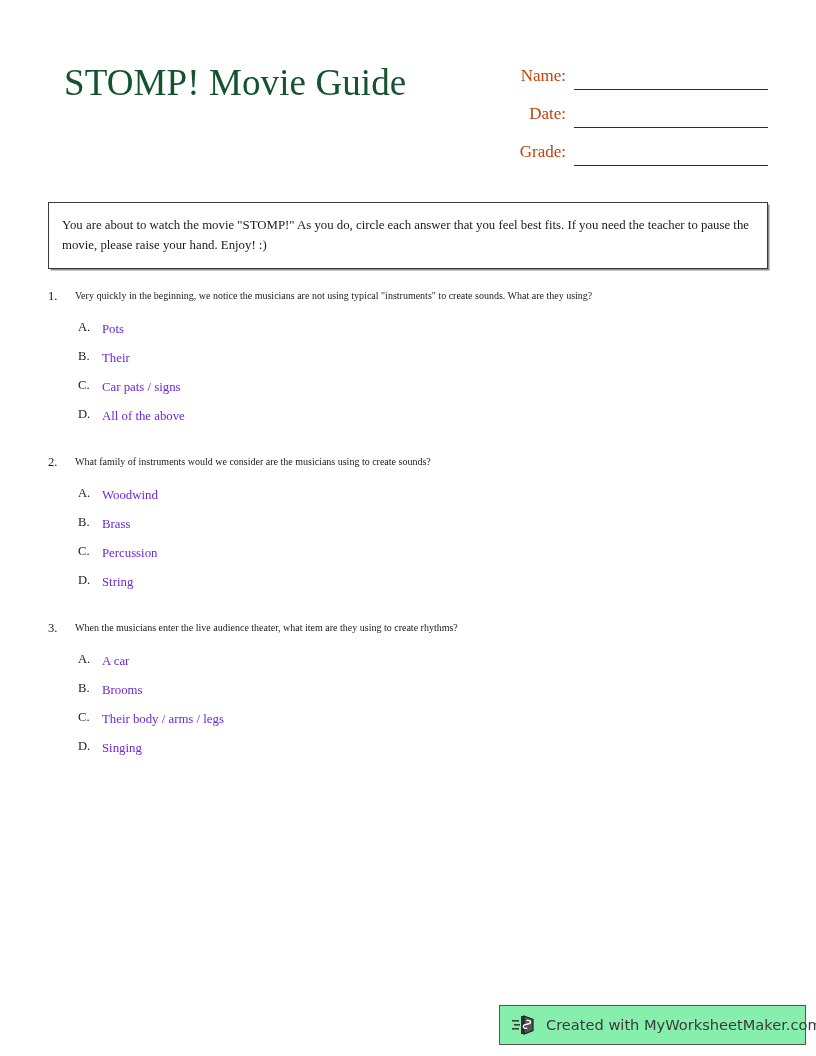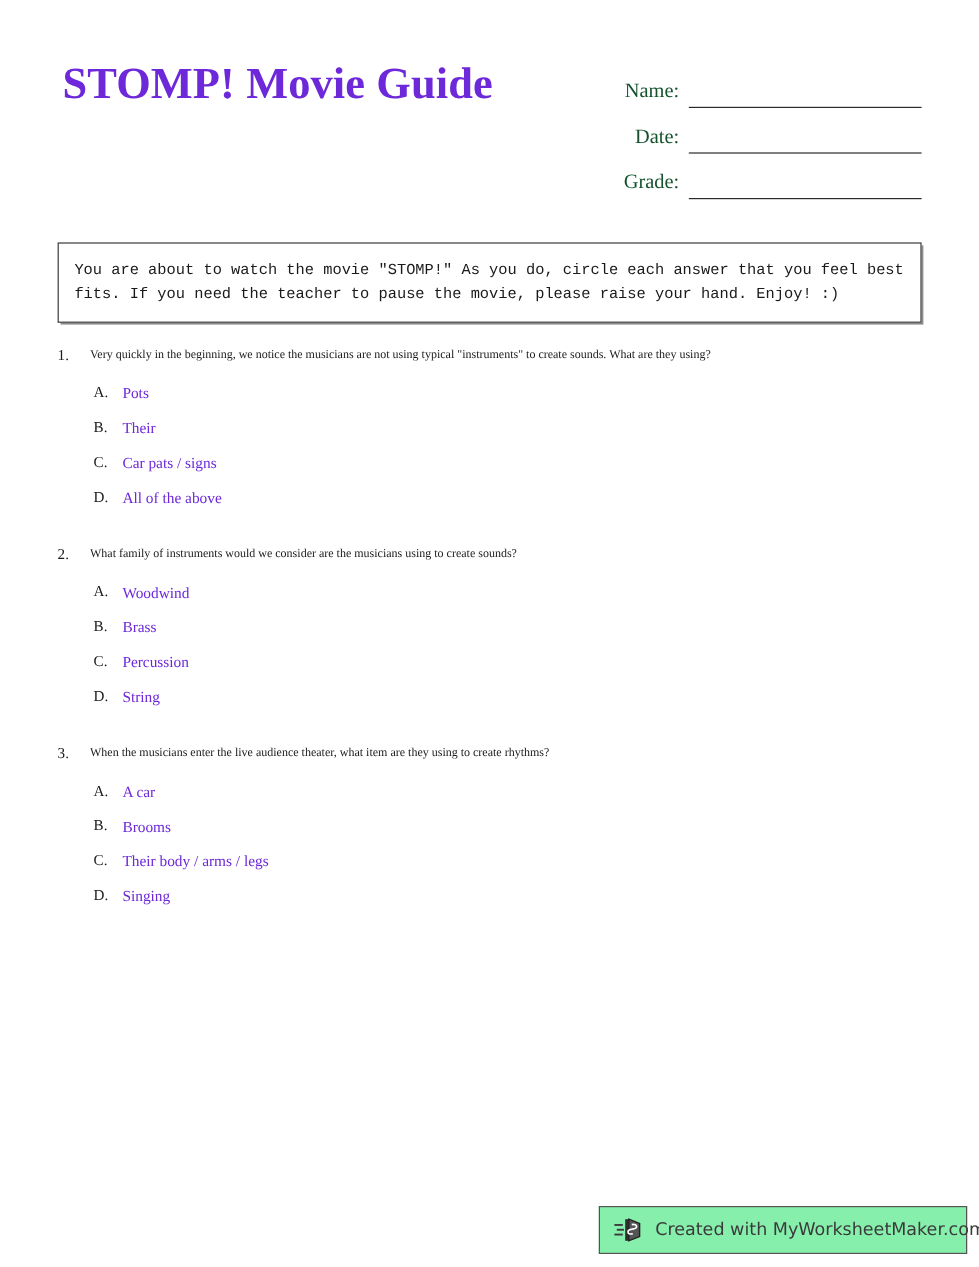--- a/index.html
+++ b/index.html
@@ -30,43 +30,43 @@
     top: 44px;
     width: 720px;
     height: 120px;
   }
   .doc-title {
     position: absolute;
     left: 0;
     top: 0;
     font-size: 37px;
     line-height: 46px;
-    font-weight: bold;
+    font-weight: normal;
     letter-spacing: 0.1px;
-    color: #6d28d9;
+    color: #14532d;
     white-space: nowrap;
-    margin: 4px;
+    margin: 16px;
   }
 
   .fields {
     position: absolute;
     right: 0;
     top: 8px;
     width: 256px;
   }
   .field-row {
     display: flex;
     align-items: flex-end;
     justify-content: flex-end;
     height: 38px;
   }
   .field-label {
     font-size: 17px;
     line-height: 20px;
-    color: #14532d;
+    color: #c2410c;
     text-align: right;
     padding-right: 8px;
     white-space: nowrap;
     padding-bottom: 4px;
   }
   .field-line {
     width: 194px;
     border-bottom: 1.4px solid #2b2b2b;
     height: 22px;
   }
@@ -75,21 +75,20 @@
   .instruction-box {
     position: absolute;
     left: 48px;
     top: 202px;
     width: 720px;
     box-sizing: border-box;
     border: 1.2px solid #3a3a3a;
     box-shadow: 2px 2px 0 -0.5px #8d8d8d;
     padding: 12px 13px 13px 13px;
     background: #ffffff;
-    font-family: Liberation Mono, monospace;
   }
   .instruction-text {
     font-size: 12.8px;
     line-height: 20px;
     color: #1a1a1a;
     margin: 0;
   }
 
   
   .questions {

